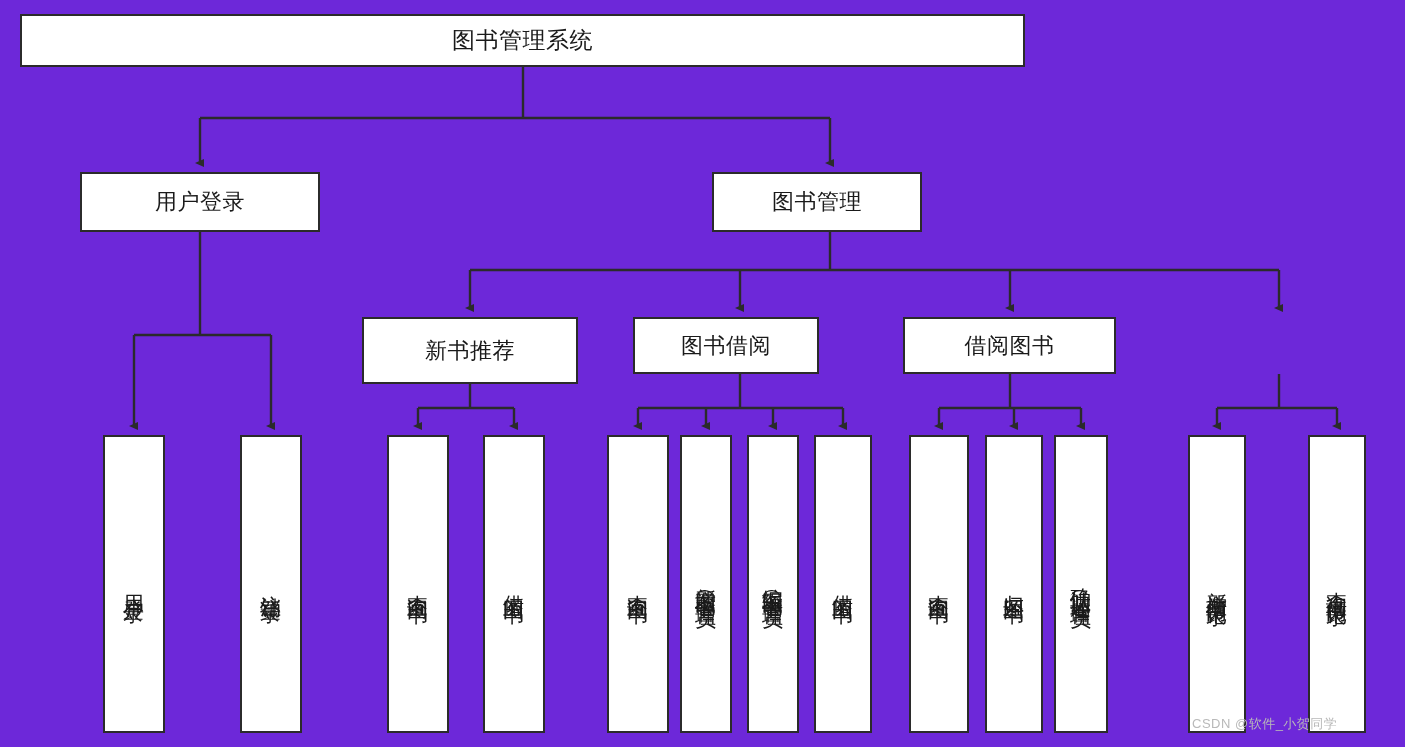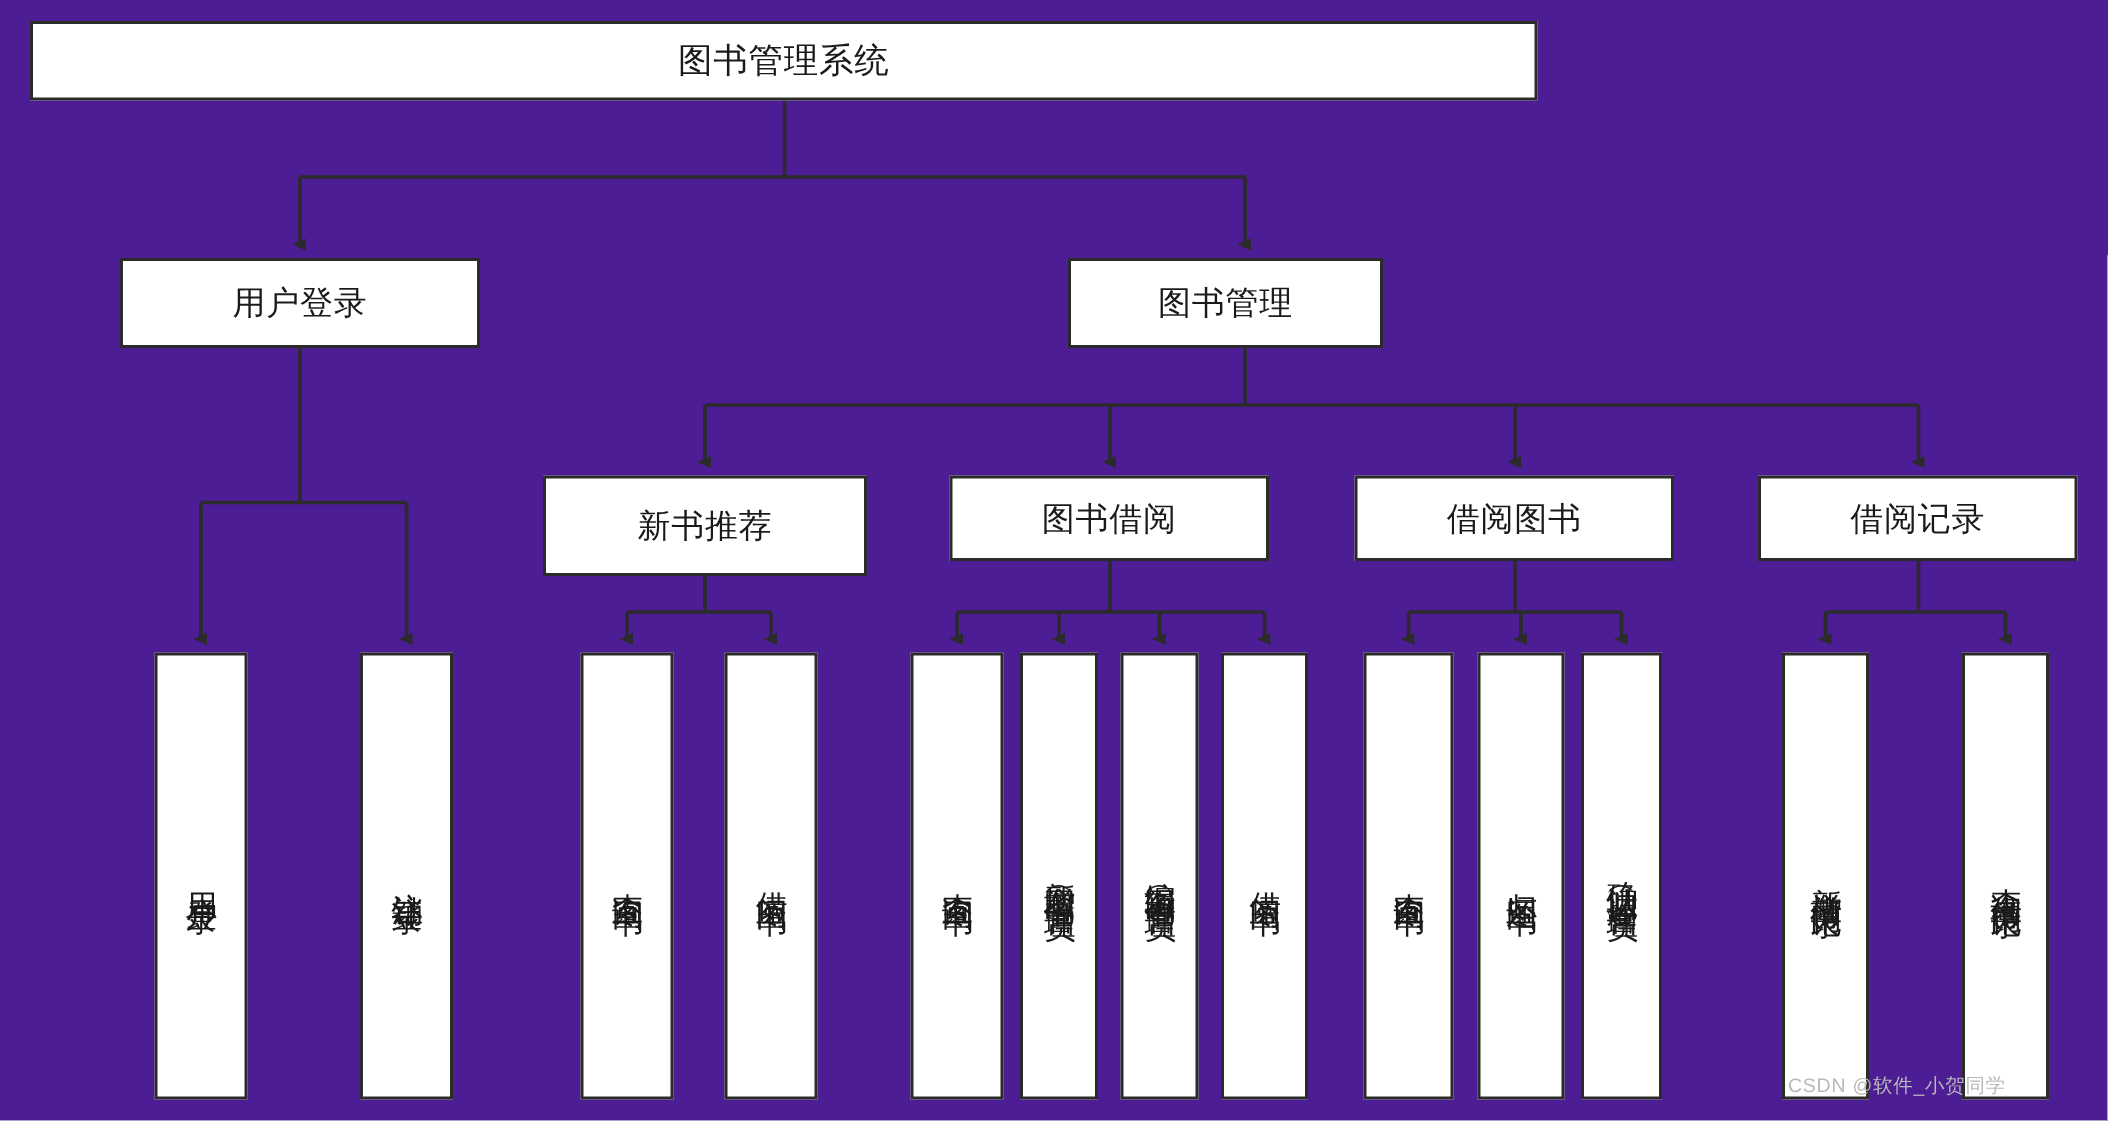--- a/index.html
+++ b/index.html
@@ -7,21 +7,21 @@
     padding: 0;
     background: #ffffff;
   }
   body {
     font-family: "Liberation Sans", "DejaVu Sans", sans-serif;
   }
   #canvas {
     position: relative;
     width: 1405px;
     height: 747px;
-    background: #4c1d95;
+    background: #6d28d9;
     overflow: hidden;
   }
   svg.wires {
     position: absolute;
     left: 0;
     top: 0;
     width: 1405px;
     height: 747px;
     pointer-events: none;
   }
@@ -117,31 +117,28 @@
     </div>
 
   <div class="node horiz" style="left: 712px; top: 172px; width: 210px; height: 60px;">
       <span>图书管理</span>
     </div>
 
   <div class="node horiz" style="left: 362px; top: 317px; width: 216px; height: 67px;">
       <span>新书推荐</span>
     </div>
 
-  <div class="node horiz" style="left: 633px; top: 317px; width: 213px; height: 57px;">
+  <div class="node horiz" style="left: 633px; top: 317px; width: 186px; height: 57px;">
       <span>图书借阅</span>
     </div>
 
   <div class="node horiz" style="left: 903px; top: 317px; width: 213px; height: 57px;">
       <span>借阅图书</span>
     </div>
 
-  <div class="node horiz" style="left: 1172px; top: 317px; width: 213px; height: 57px;">
-      <span>借阅记录</span>
-    </div>
 
   <div class="node vert" style="left: 103px; top: 435px; width: 62px; height: 298px;">
       <span class="vtext">用户登录</span>
     </div>
 
   <div class="node vert" style="left: 240px; top: 435px; width: 62px; height: 298px;">
       <span class="vtext">注销登录</span>
     </div>
 
   <div class="node vert" style="left: 387px; top: 435px; width: 62px; height: 298px;">

